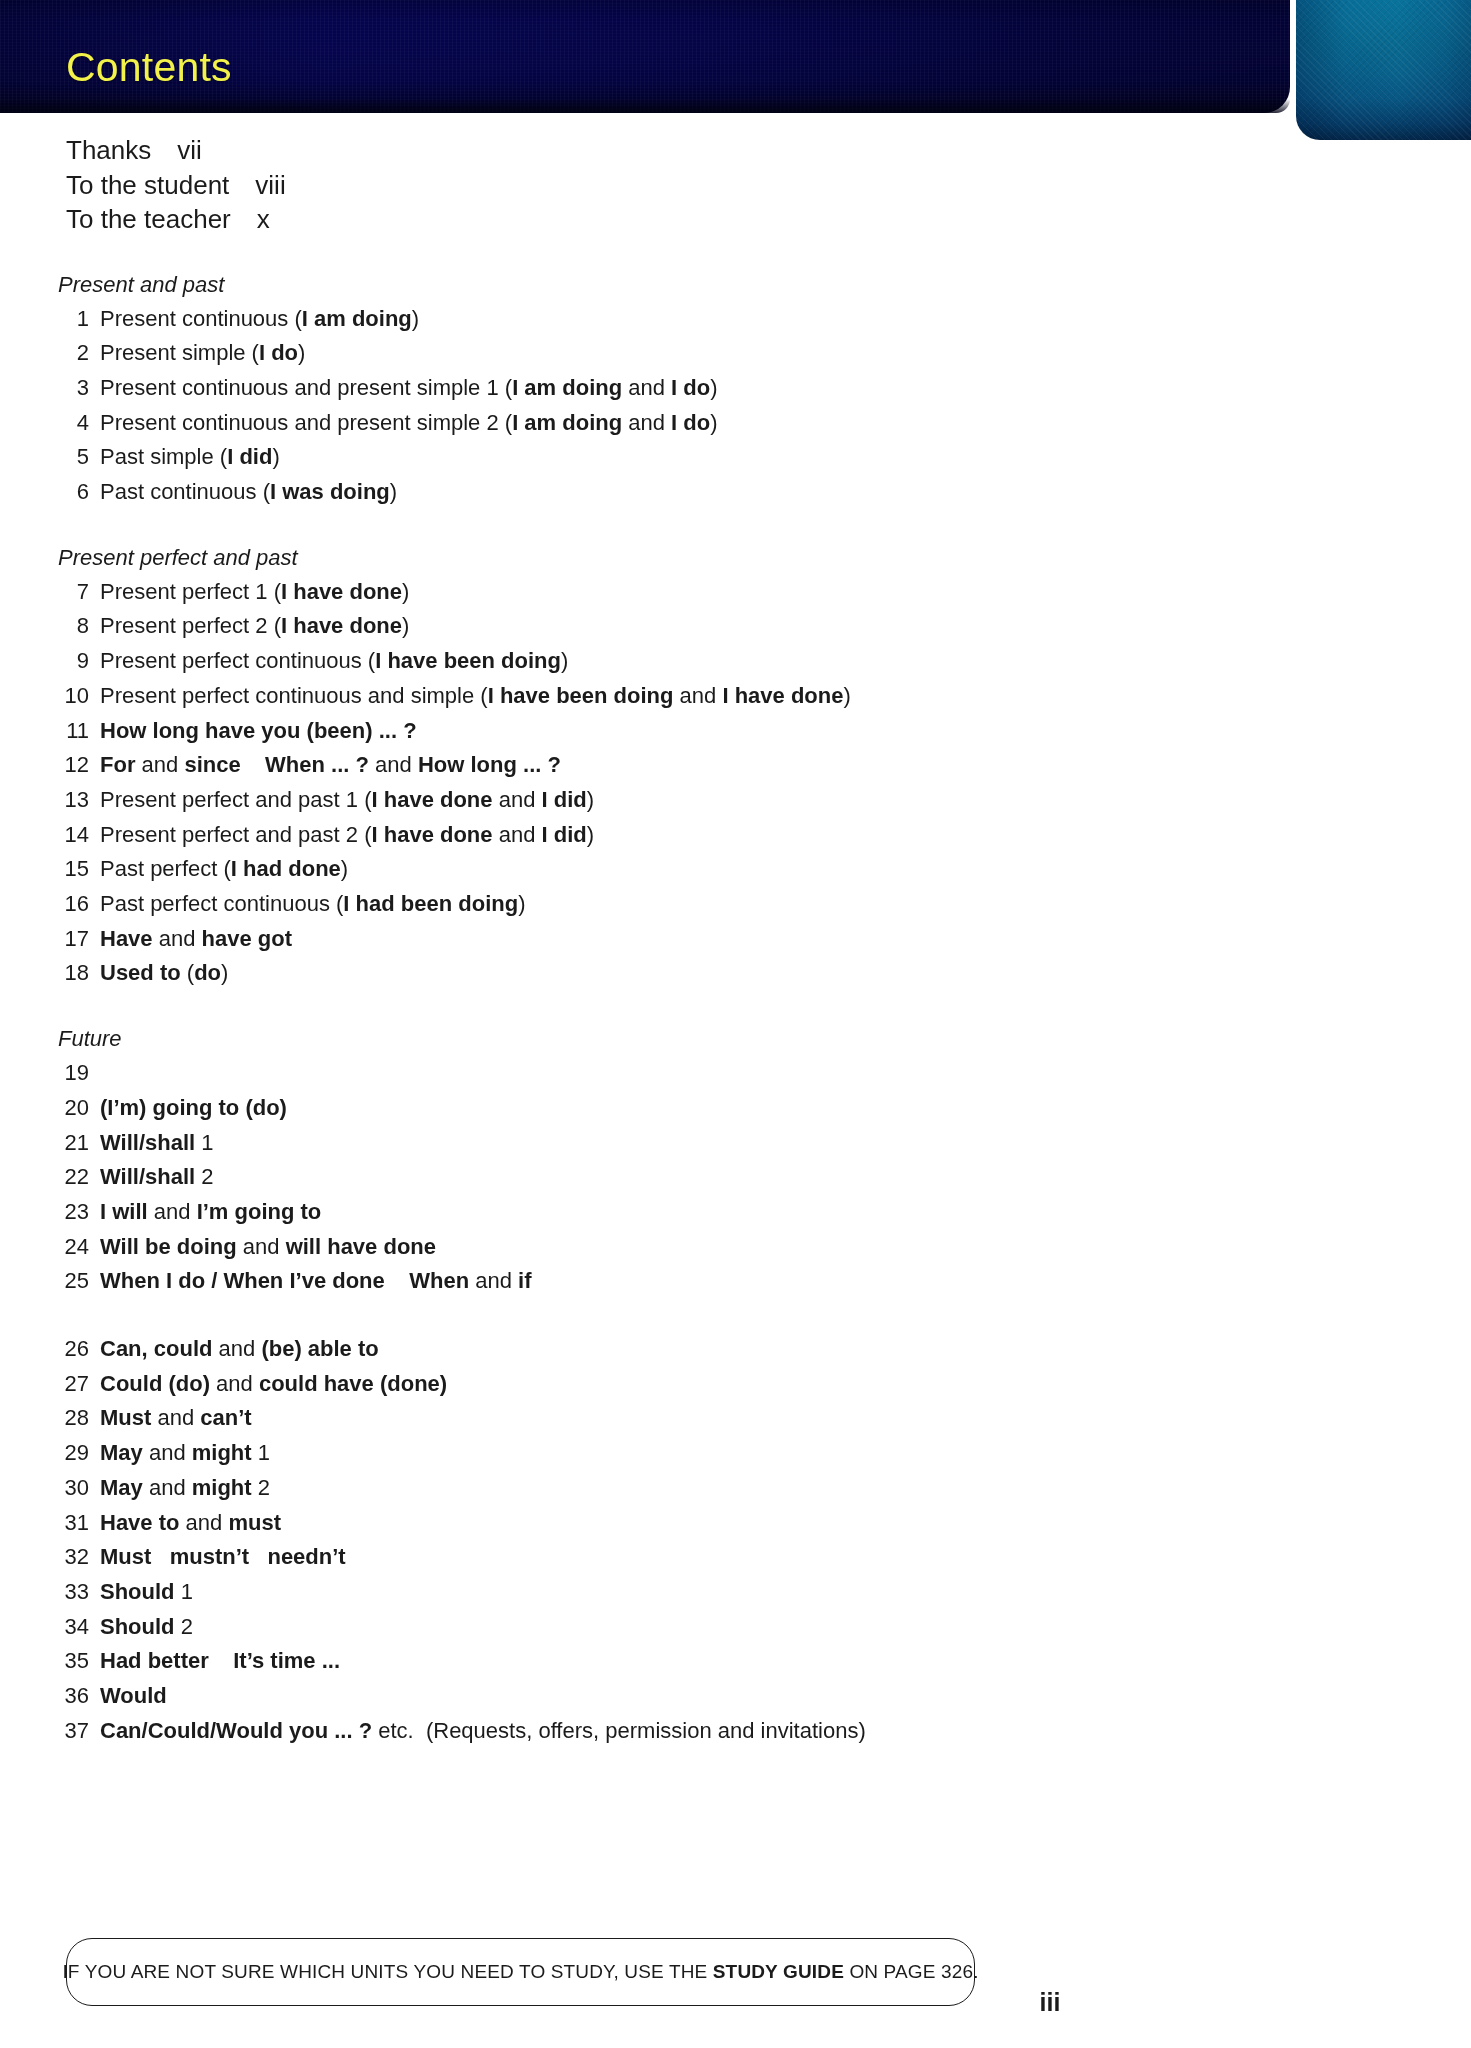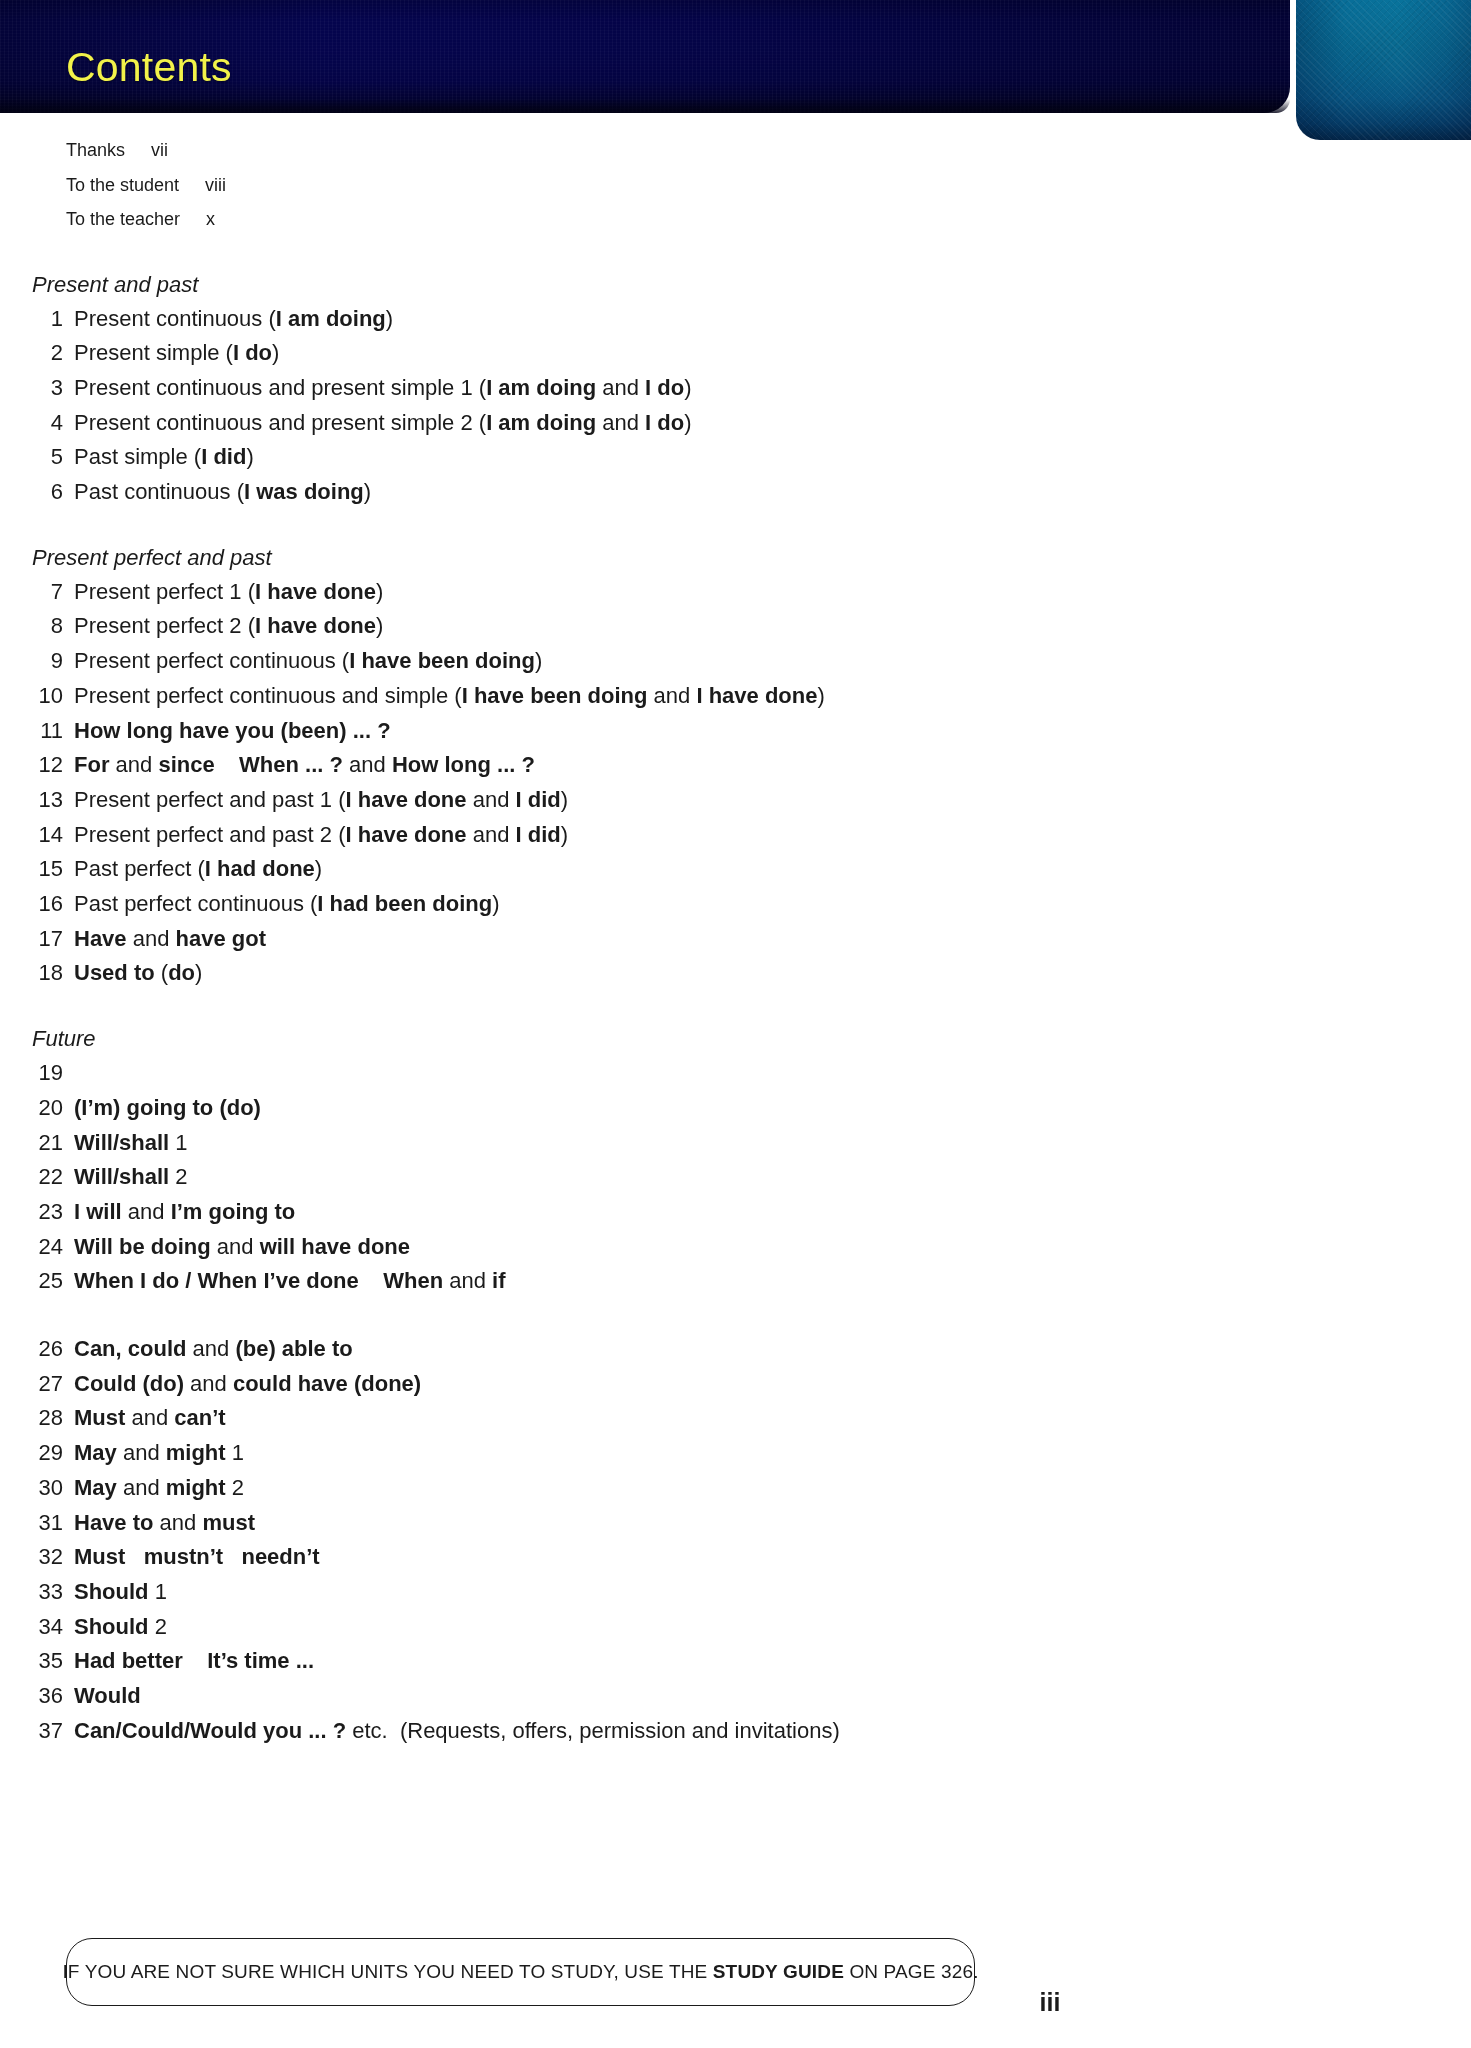--- a/index.html
+++ b/index.html
@@ -134,33 +134,33 @@
     width: 1471px;
   }
   .front-matter {
     margin: 0;
     padding: 0;
     list-style: none;
     padding-left: 66px;
     padding-top: 20px;
   }
   .front-line {
-    font-size: 18px;
+    font-size: 26px;
     line-height: 34.5px;
     color: #1b1b1b;
     white-space: pre;
   }
   .fm-label { }
   .fm-page {
     display: inline-block;
     margin-left: 26px;
   }
 
   .section {
-    padding-left: 32px;
+    padding-left: 58px;
     margin-top: 33px;
   }
   .section-heading {
     font-size: 22px;
     font-style: italic;
     color: #1b1b1b;
     line-height: 30px;
     margin-bottom: 2px;
     font-weight: 400;
   }

